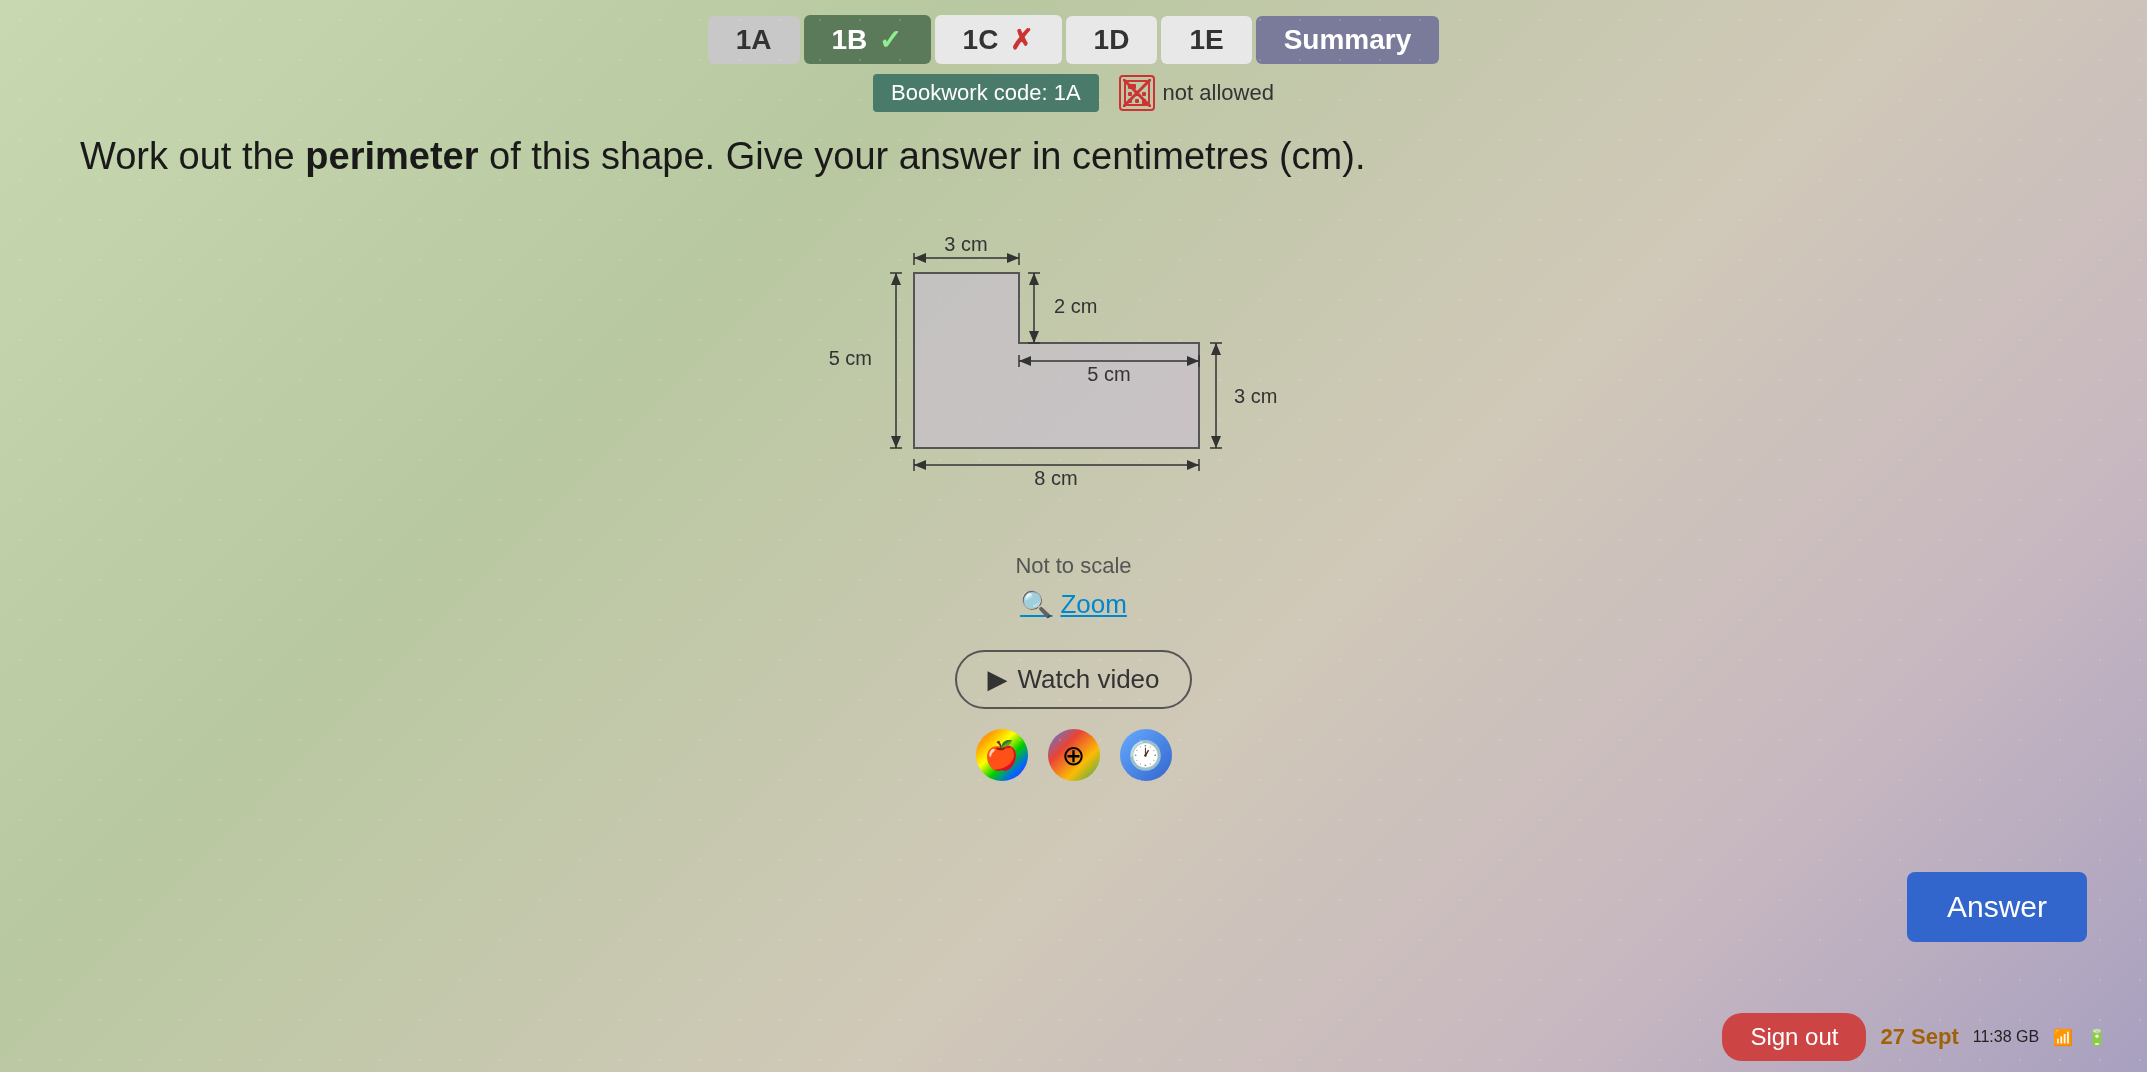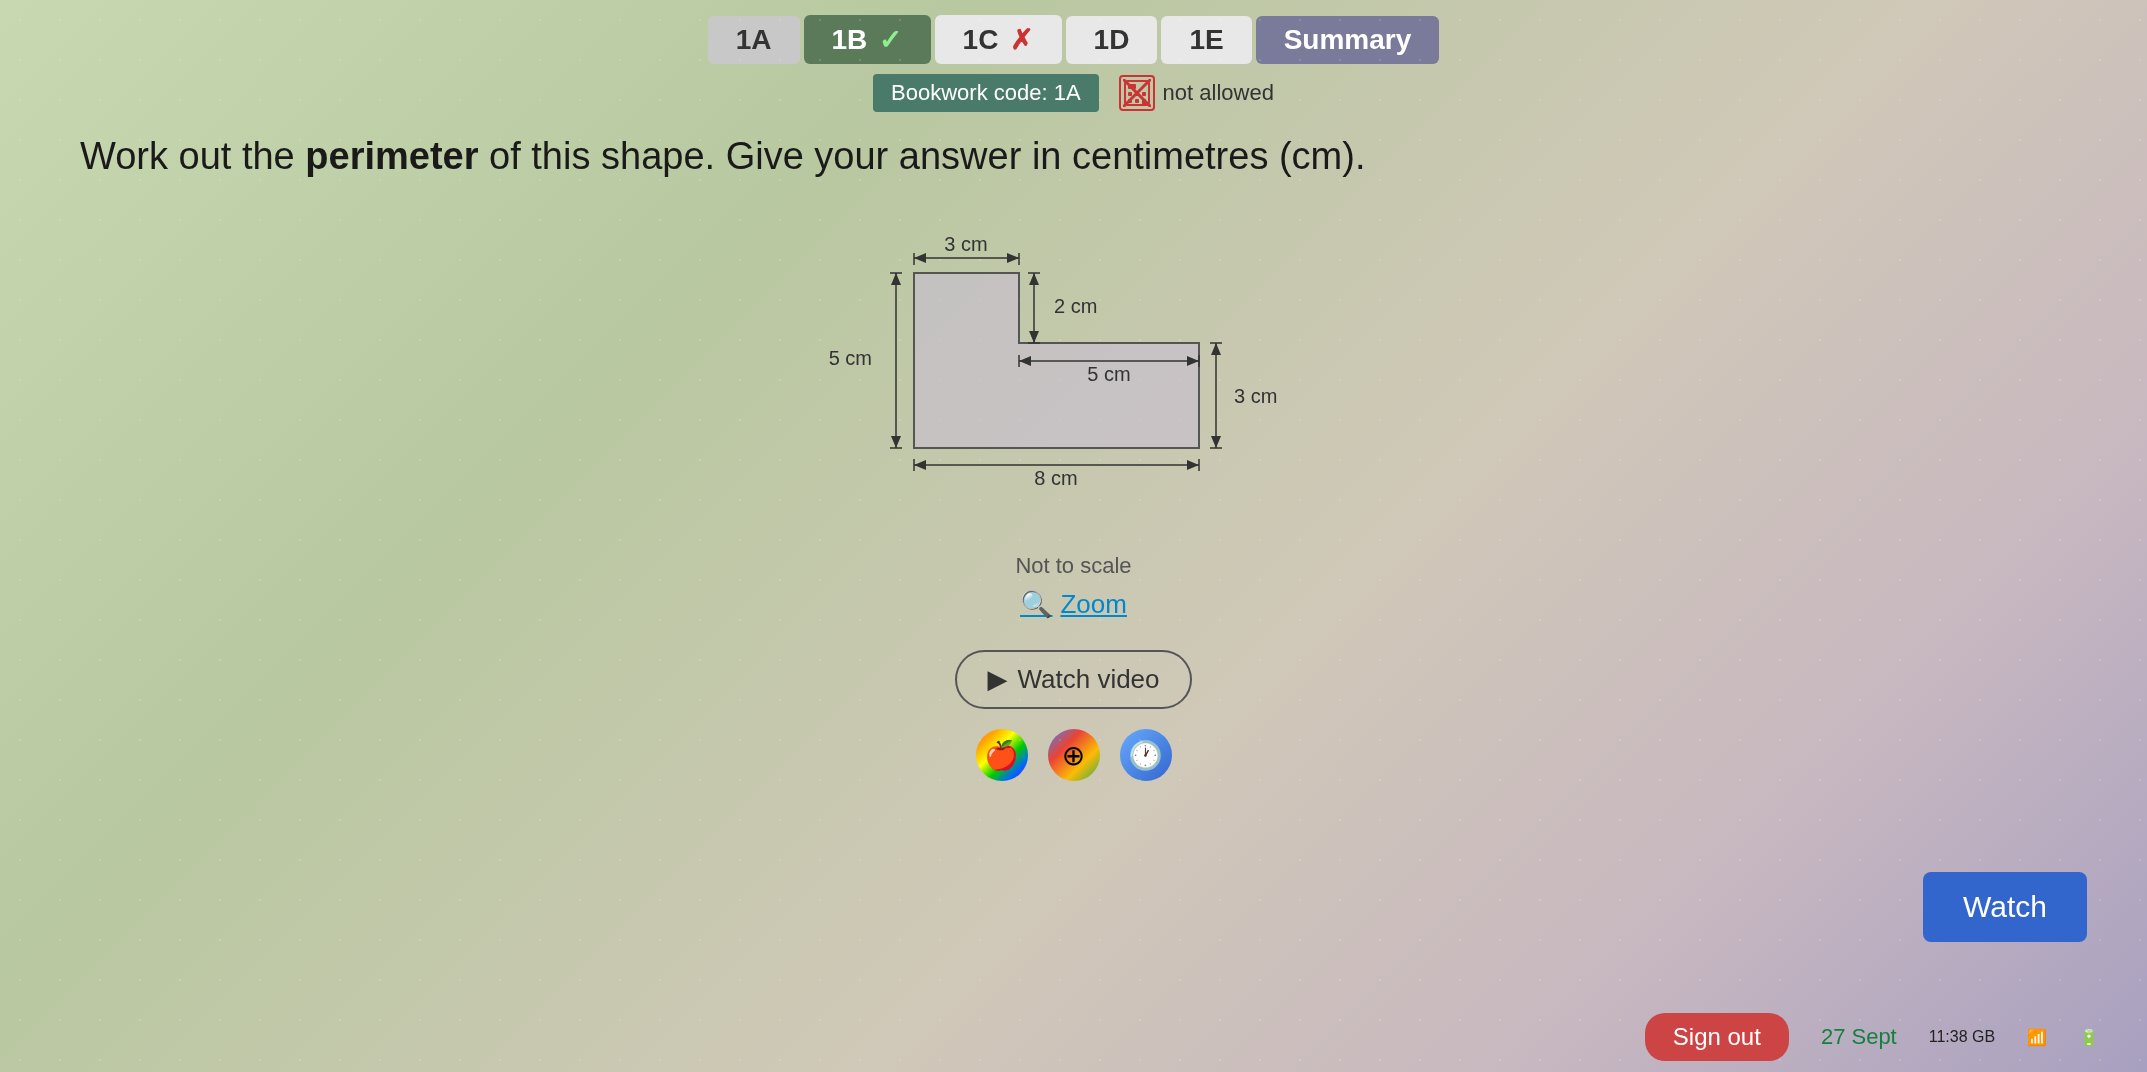--- a/index.html
+++ b/index.html
@@ -175,42 +175,43 @@
       border-radius: 8px;
       padding: 18px 40px;
       font-size: 30px;
       cursor: pointer;
     }
 
     .bottom-bar {
       position: absolute;
       bottom: 0;
       left: 0;
-      right: 8px;
+      right: 0;
       height: 70px;
       display: flex;
       align-items: center;
       justify-content: flex-end;
       padding: 0 40px;
-      gap: 32px;
+      gap: 14px;
     }
 
     .sign-out-btn {
       background: #cc4444;
       color: white;
       border: none;
       border-radius: 20px;
       padding: 10px 28px;
       font-size: 24px;
       cursor: pointer;
     }
 
     .date-text {
       font-size: 22px;
-      color: #15803d;
+      color: #a16207;
+      font-weight: bold;
     }
 
     .storage-text {
       font-size: 16px;
       color: #222;
     }
 
     .taskbar-icons {
       display: flex;
       align-items: center;
@@ -338,21 +339,21 @@
     <span>Watch video</span>
   </button>
 </div>
 
 <div class="taskbar-icons">
   <div class="taskbar-icon icon-apple">🍎</div>
   <div class="taskbar-icon icon-chrome">⊕</div>
   <div class="taskbar-icon icon-clock">🕐</div>
 </div>
 
-<button class="answer-btn">Watch</button>
+<button class="answer-btn">Answer</button>
 
 <div class="bottom-bar">
   <button class="sign-out-btn">Sign out</button>
   <span class="date-text">27 Sept</span>
   <span class="storage-text">11:38 GB</span>
   <span>📶</span>
   <span>🔋</span>
 </div>
 
 </body></html>

